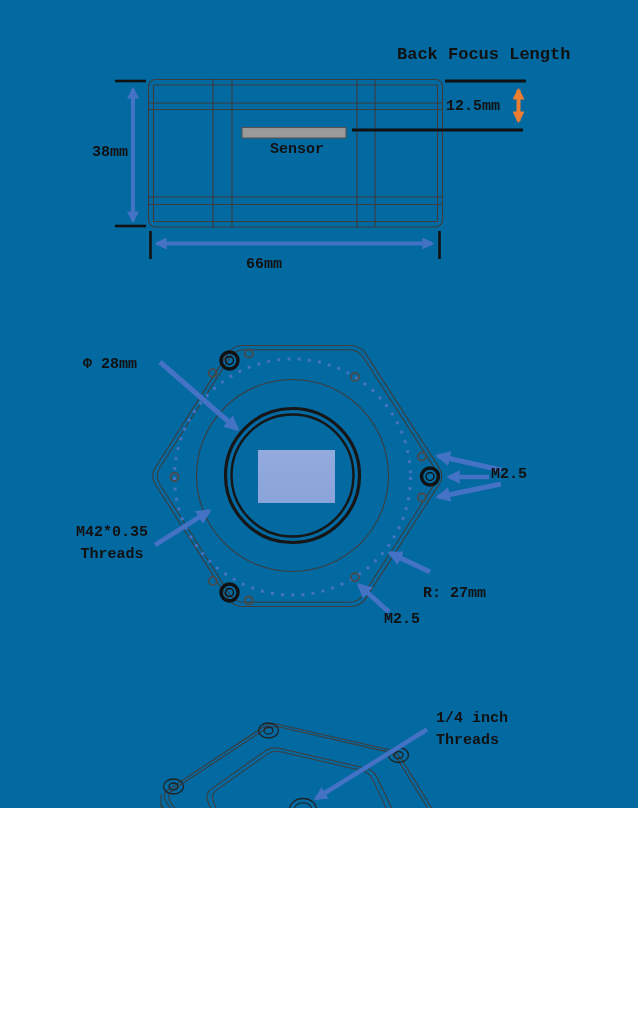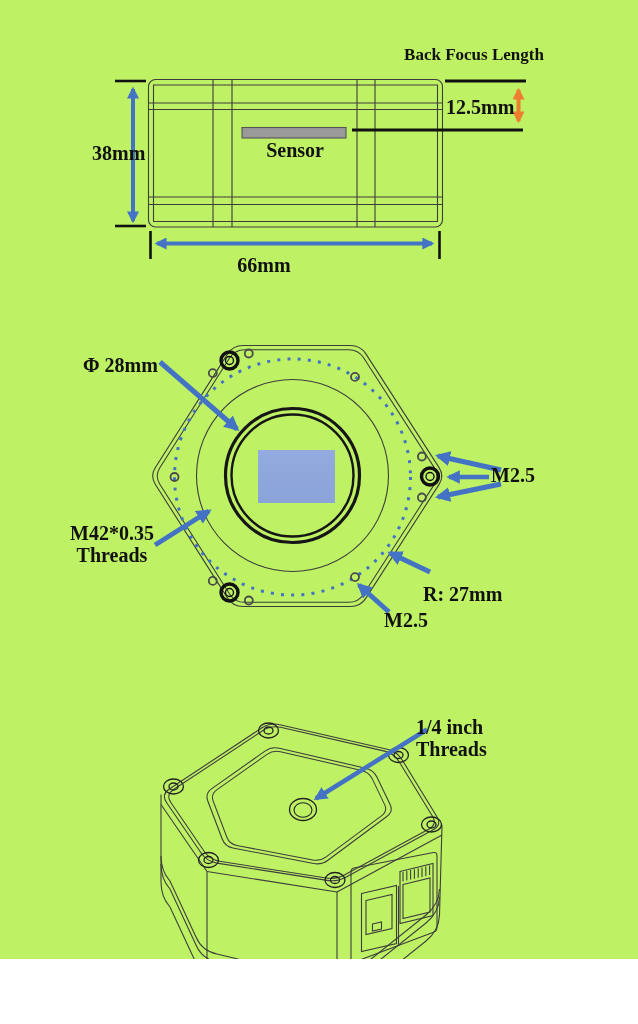--- a/index.html
+++ b/index.html
@@ -1,19 +1,19 @@
 <!DOCTYPE html>
 <html><head>
 <meta charset="utf-8">
 <style>
   html,body{margin:0;padding:0;background:#fff;}
-  .canvas{position:relative;width:638px;height:959px;background:#bef264;overflow:hidden;
-          font-family:Liberation Serif, serif;}
+  .canvas{position:relative;width:638px;height:808px;background:#0369a1;overflow:hidden;
+          font-family:Liberation Mono, monospace;}
   .canvas svg{position:absolute;left:0;top:0;}
-  .lbl{position:absolute;font-weight:700;color:#111;font-size:20px;line-height:18px;white-space:nowrap;}
+  .lbl{position:absolute;font-weight:700;color:#111;font-size:15px;line-height:18px;white-space:nowrap;}
   .lbl.center{text-align:center;}
   .title{font-size:17px;}
   .two-line span{display:block;line-height:22px;}
 </style>
 </head>
 <body>
 
 <div class="canvas">
 
 <svg width="638" height="1024" viewBox="0 0 638 1024">
@@ -206,18 +206,18 @@
 
 <div class="lbl" style="left:83px;top:356px;">Φ 28mm</div>
 <div class="lbl center two-line" style="left:68px;top:522px;width:88px;">
   <span>M42*0.35</span>
   <span>Threads</span>
 </div>
 <div class="lbl" style="left:491px;top:466px;">M2.5</div>
 <div class="lbl" style="left:423px;top:565px;margin-top:20px;">R: 27mm</div>
 <div class="lbl" style="left:384px;top:611px;">M2.5</div>
 
-<div class="lbl two-line" style="left:416px;top:708px;margin-top:8px;">
+<div class="lbl two-line" style="left:436px;top:708px;">
   <span>1/4 inch</span>
   <span>Threads</span>
 </div>
 
 </div>
 
 </body></html>

